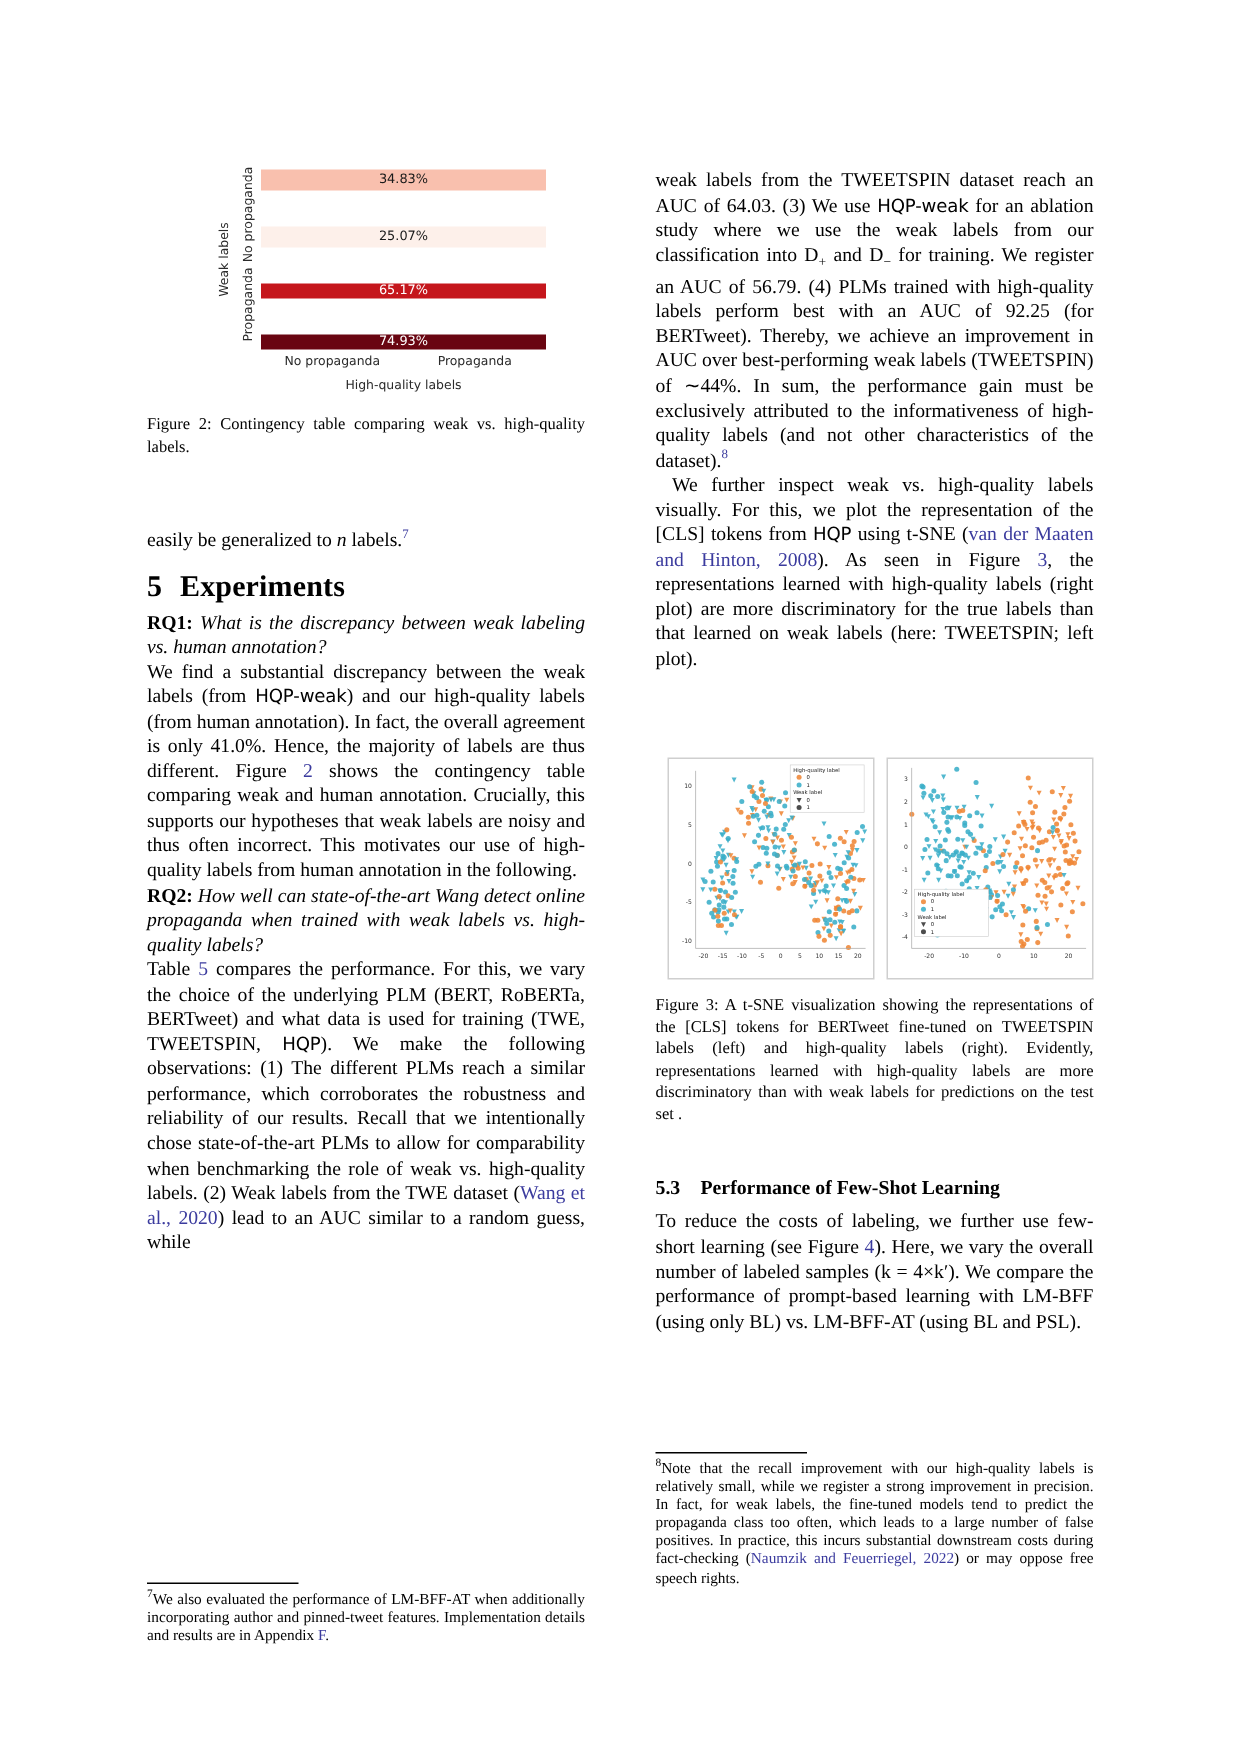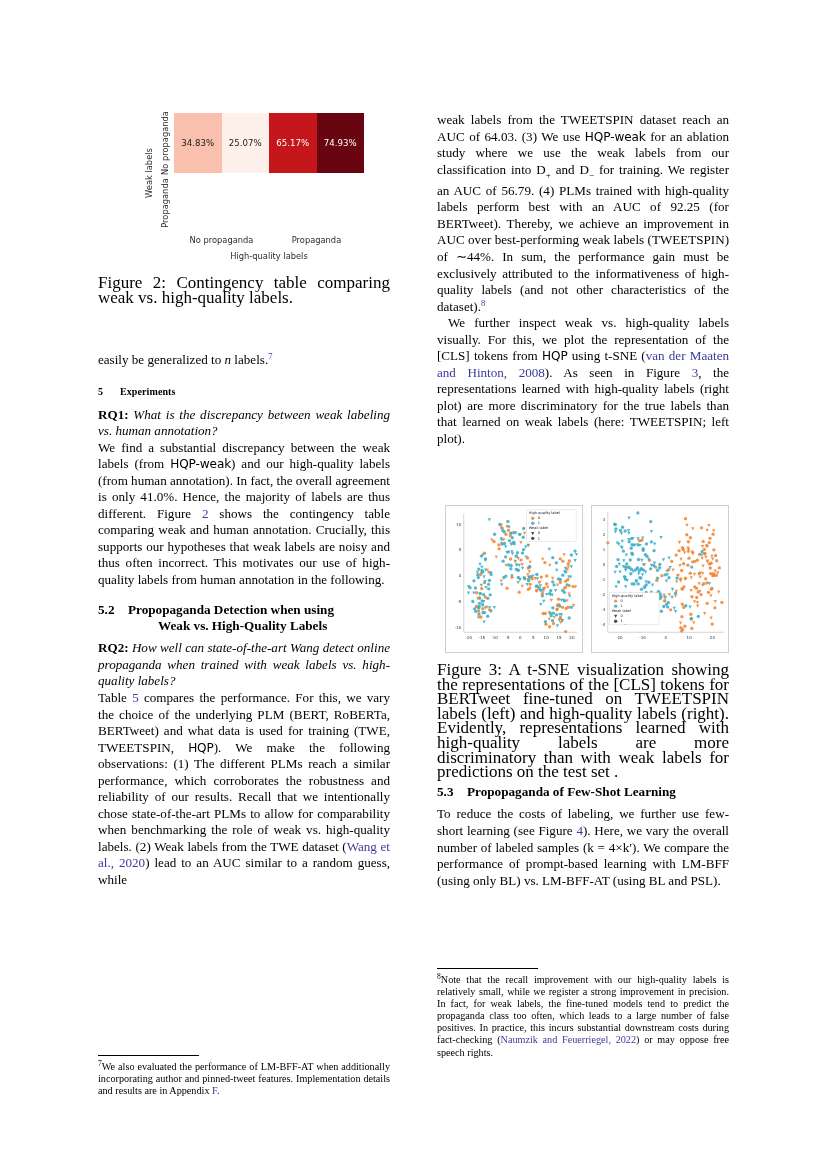--- a/index.html
+++ b/index.html
@@ -22,21 +22,21 @@
     font-size:13.1px;
     line-height:16.55px;
     text-align:justify;
     text-justify:inter-word;
     hyphens:none;
   }
   .para + .para { margin-top:0; }
   .indent { text-indent:11px; }
 
   h2.sec {
-    font-size:10px;
+    font-size:20px;
     font-weight:bold;
     margin:14px 0 7px 0;
     line-height:17px;
     letter-spacing:0.1px;
   }
   h2.sec .num { display:inline-block; width:22px; }
 
   h3.subsec {
     font-size:13.2px;
     font-weight:bold;
@@ -51,21 +51,21 @@
   .rq { font-weight:bold; }
   .it { font-style:italic;margin-top:36px; }
   .cite { color:#3b3b9e; }
   .lnk { color:#3b3b9e; }
   .mono { font-family:"DejaVu Sans", sans-serif; font-size:12.1px; letter-spacing:-0.1px; }
   .mathit { font-family:"Liberation Serif", serif; font-style:italic; }
   sup { font-size:8.6px; vertical-align:super; line-height:0; }
   sup.cnum { color:#3b3b9e; }
 
   .caption {
-    font-size:17px;
+    font-size:11px;
     line-height:14.6px;
     text-align:justify;
     margin:0;
   }
 
   .fignum { }
 
   
   .fig2-wrap { position:absolute; left:98px; top:95px; width:292px; }
   .fig2-plot { position:relative; width:292px; height:175px; }
@@ -83,21 +83,21 @@
     position:absolute; left:0; width:14px; height:60px;
     display:flex; align-items:center; justify-content:center;
   }
   .f2-ytick span {
     transform:rotate(-90deg); white-space:nowrap;
     font-family:"DejaVu Sans", sans-serif; font-size:8.3px; color:#2b2b2b;
   }
   .f2-grid {
     position:absolute; left:76px; top:18px;
     width:190px; height:120px;
-    display:grid; grid-template-columns:1fr 1fr 1fr 1fr; grid-template-rows:1fr 1fr;
+    display:grid; grid-template-columns:1fr; grid-template-rows:1fr 1fr;gap:24px;
   }
   .f2-cell {
     display:flex; align-items:center; justify-content:center;
     font-family:"DejaVu Sans", sans-serif; font-size:8.6px;
   }
   .f2-xticks {
     position:absolute; left:76px; top:140px; width:190px;
     display:grid; grid-template-columns:1fr 1fr;
   }
   .f2-xticks div {
@@ -184,24 +184,20 @@
       <span class="num">5</span><span>Experiments</span>
     </h2>
 
 
     <p class="para">
       <span class="rq">RQ1:</span><span class="it"> What is the discrepancy between weak labeling vs. human annotation?</span>
     </p>
 
     <p class="para"><span>We find a substantial discrepancy between the weak labels (from </span><span class="mono">HQP-weak</span><span>) and our high-quality labels (from human annotation). In fact, the overall agreement is only 41.0%. Hence, the majority of labels are thus different. Figure </span><span class="lnk">2</span><span> shows the contingency table comparing weak and human annotation. Crucially, this supports our hypotheses that weak labels are noisy and thus often incorrect. This motivates our use of high-quality labels from human annotation in the following.</span></p>
 
-    <h3 class="subsec">
-      <span class="num">5.2</span><span>Propopaganda Detection when using</span>
-      <span class="subsec-l2">Weak vs. High-Quality Labels</span>
-    </h3>
 
     <p class="para">
       <span class="rq">RQ2:</span><span class="it"> How well can state-of-the-art Wang detect online propaganda when trained with weak labels vs. high-quality labels?</span>
     </p>
 
     <p class="para"><span>Table </span><span class="lnk">5</span><span> compares the performance. For this, we vary the choice of the underlying PLM (BERT, RoBERTa, BERTweet) and what data is used for training (TWE, TWEETSPIN, </span><span class="mono">HQP</span><span>). We make the following observations: (1) The different PLMs reach a similar performance, which corroborates the robustness and reliability of our results. Recall that we intentionally chose state-of-the-art PLMs to allow for comparability when benchmarking the role of weak vs. high-quality labels. (2) Weak labels from the TWE dataset (</span><span class="cite">Wang et al., 2020</span><span>) lead to an AUC similar to a random guess, while</span></p>
   </div>
 
   <div class="rule" style="left:98px; top:1055px;"></div>
 
@@ -886,21 +882,21 @@
       </div>
     </div>
 
     <div class="caption fig3-caption">
       <span class="fignum">Figure 3:</span><span> A t-SNE visualization showing the representations of the [CLS] tokens for BERTweet fine-tuned on TWEETSPIN labels (left) and high-quality labels (right). Evidently, representations learned with high-quality labels are more discriminatory than with weak labels for predictions on the test set .</span>
     </div>
   </div>
 
   <div class="col col-right" style="top:784px;">
     <h3 class="subsec" style="margin-top:0;">
-      <span class="num">5.3</span><span>Propopaganda of Few-Shot Learning</span>
+      <span class="num">5.3</span><span>Performance of Few-Shot Learning</span>
     </h3>
 
 
     <p class="para"><span>To reduce the costs of labeling, we further use few-short learning (see Figure </span><span class="lnk">4</span><span>). Here, we vary the overall number of labeled samples (k = 4×k′). We compare the performance of prompt-based learning with LM-BFF (using only BL) vs. LM-BFF-AT (using BL and PSL).</span></p>
   </div>
 
   <div class="rule" style="left:437px; top:968px;"></div>
 
   <div class="col col-right" style="top:974px;">
     <p class="fnote"><sup>8</sup><span>Note that the recall improvement with our high-quality labels is relatively small, while we register a strong improvement in precision. In fact, for weak labels, the fine-tuned models tend to predict the propaganda class too often, which leads to a large number of false positives. In practice, this incurs substantial downstream costs during fact-checking (</span><span class="cite">Naumzik and Feuerriegel, 2022</span><span>) or may oppose free speech rights.</span></p>

